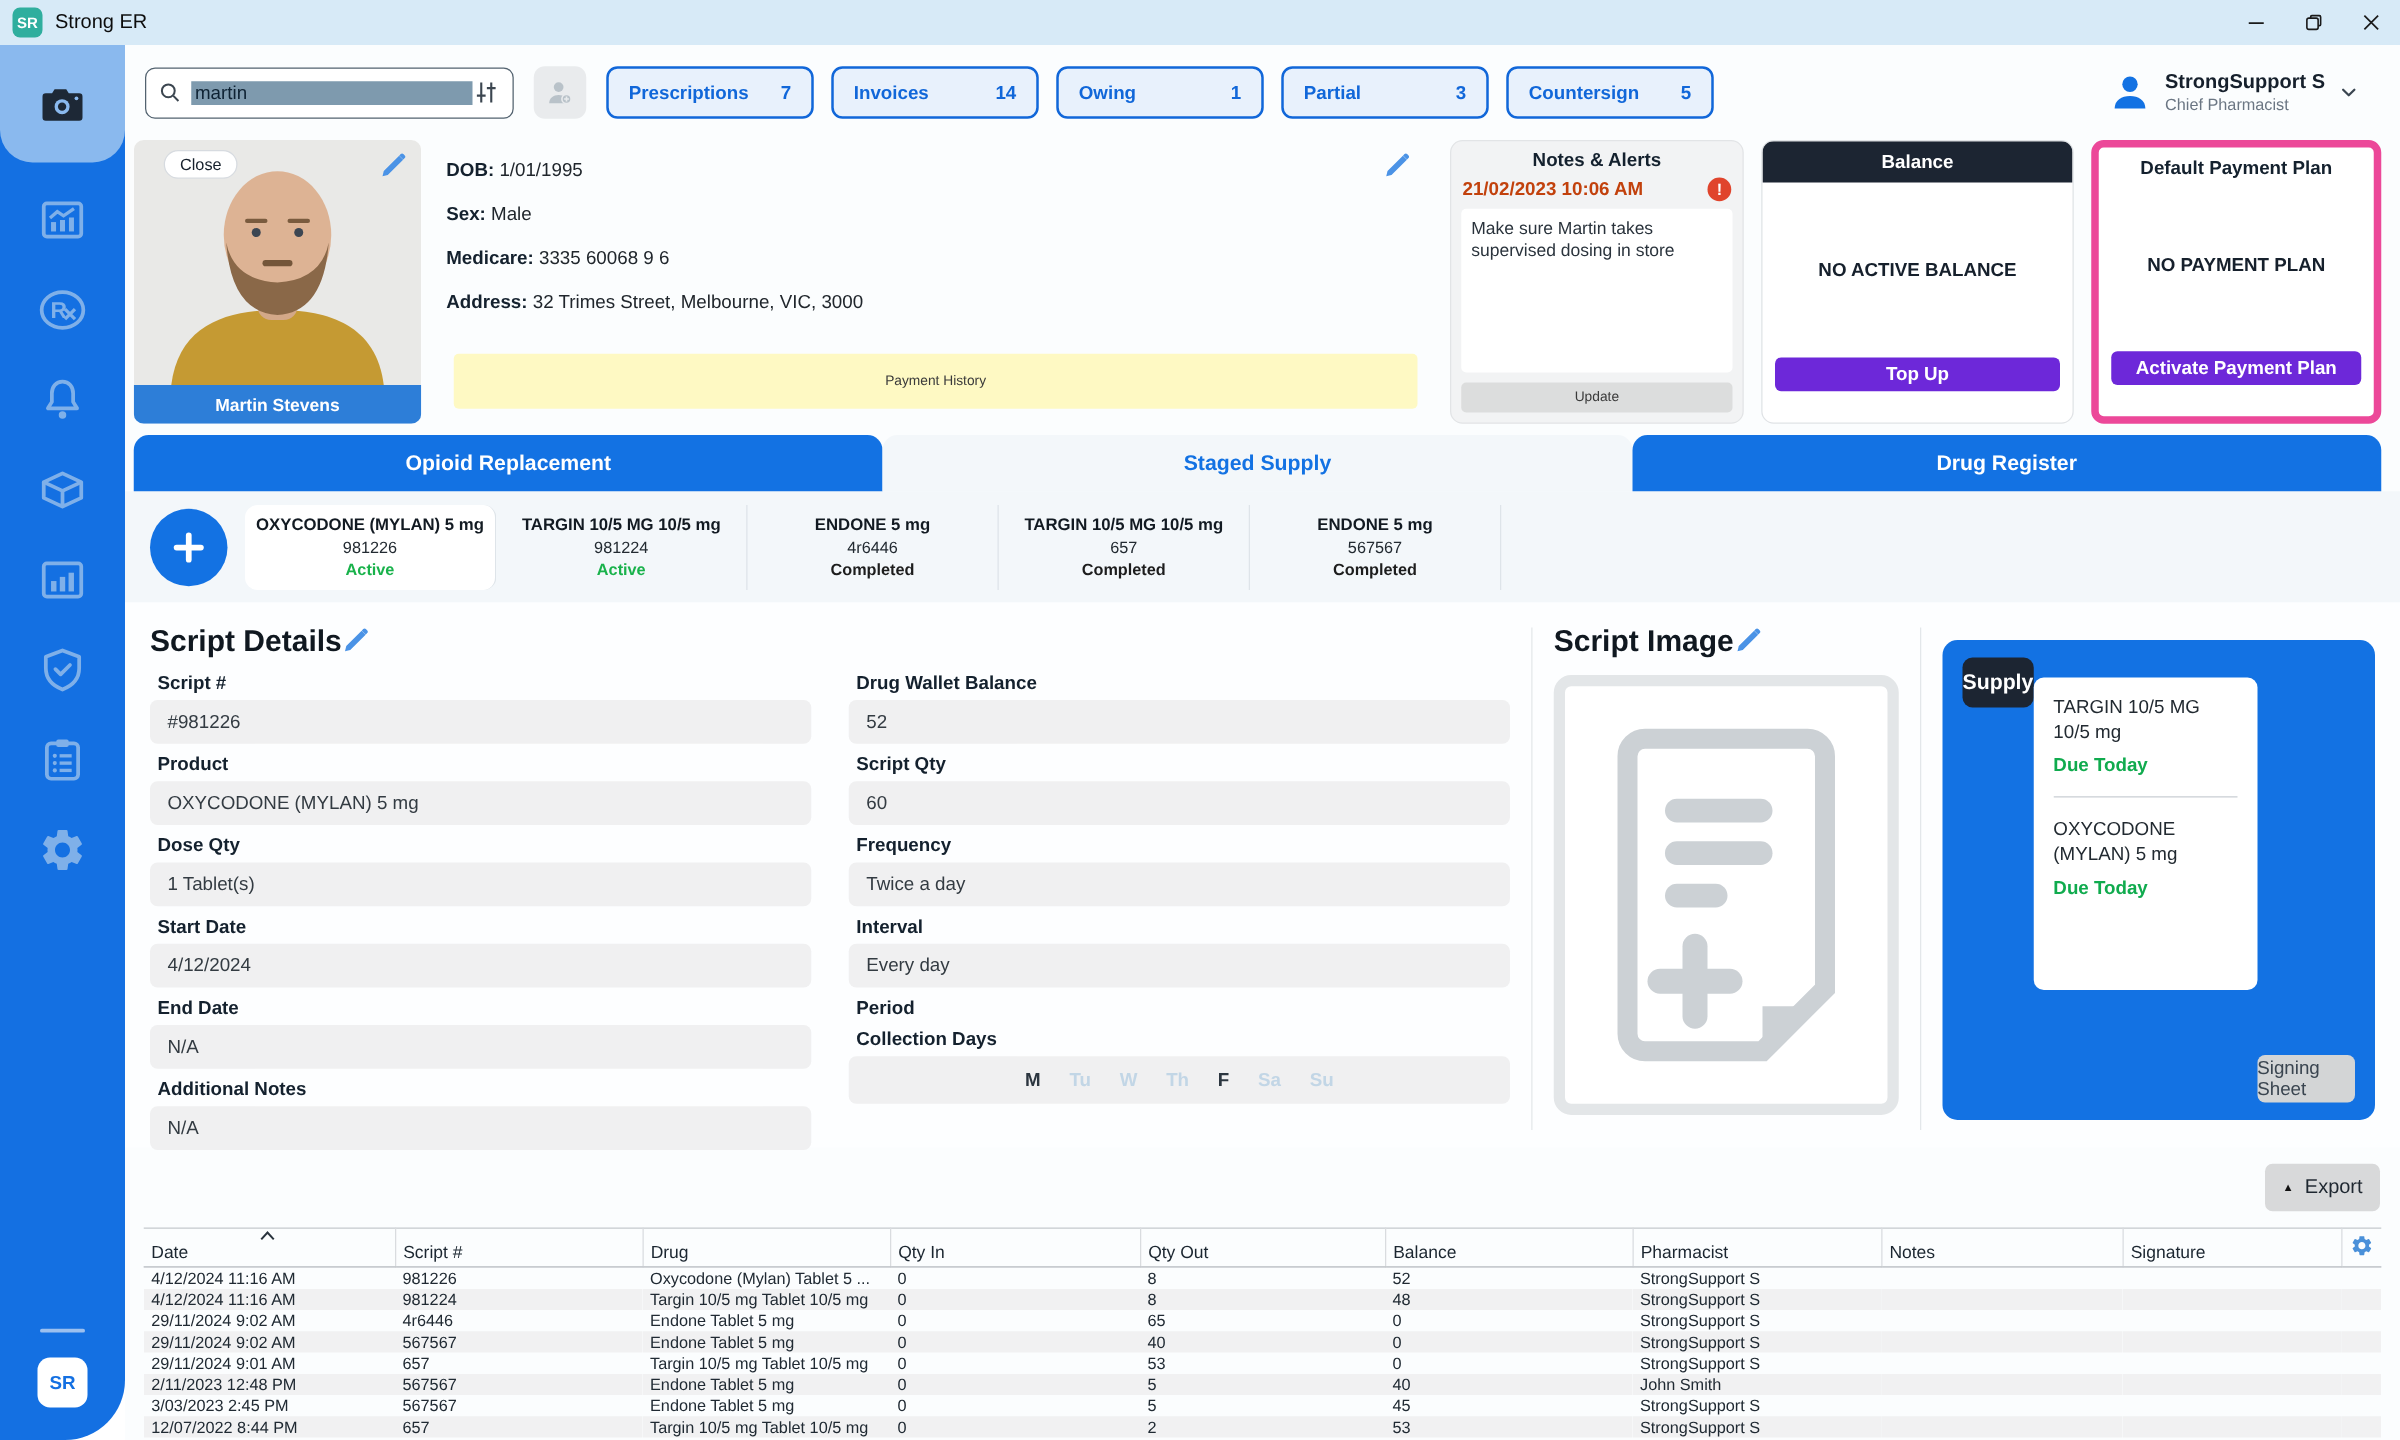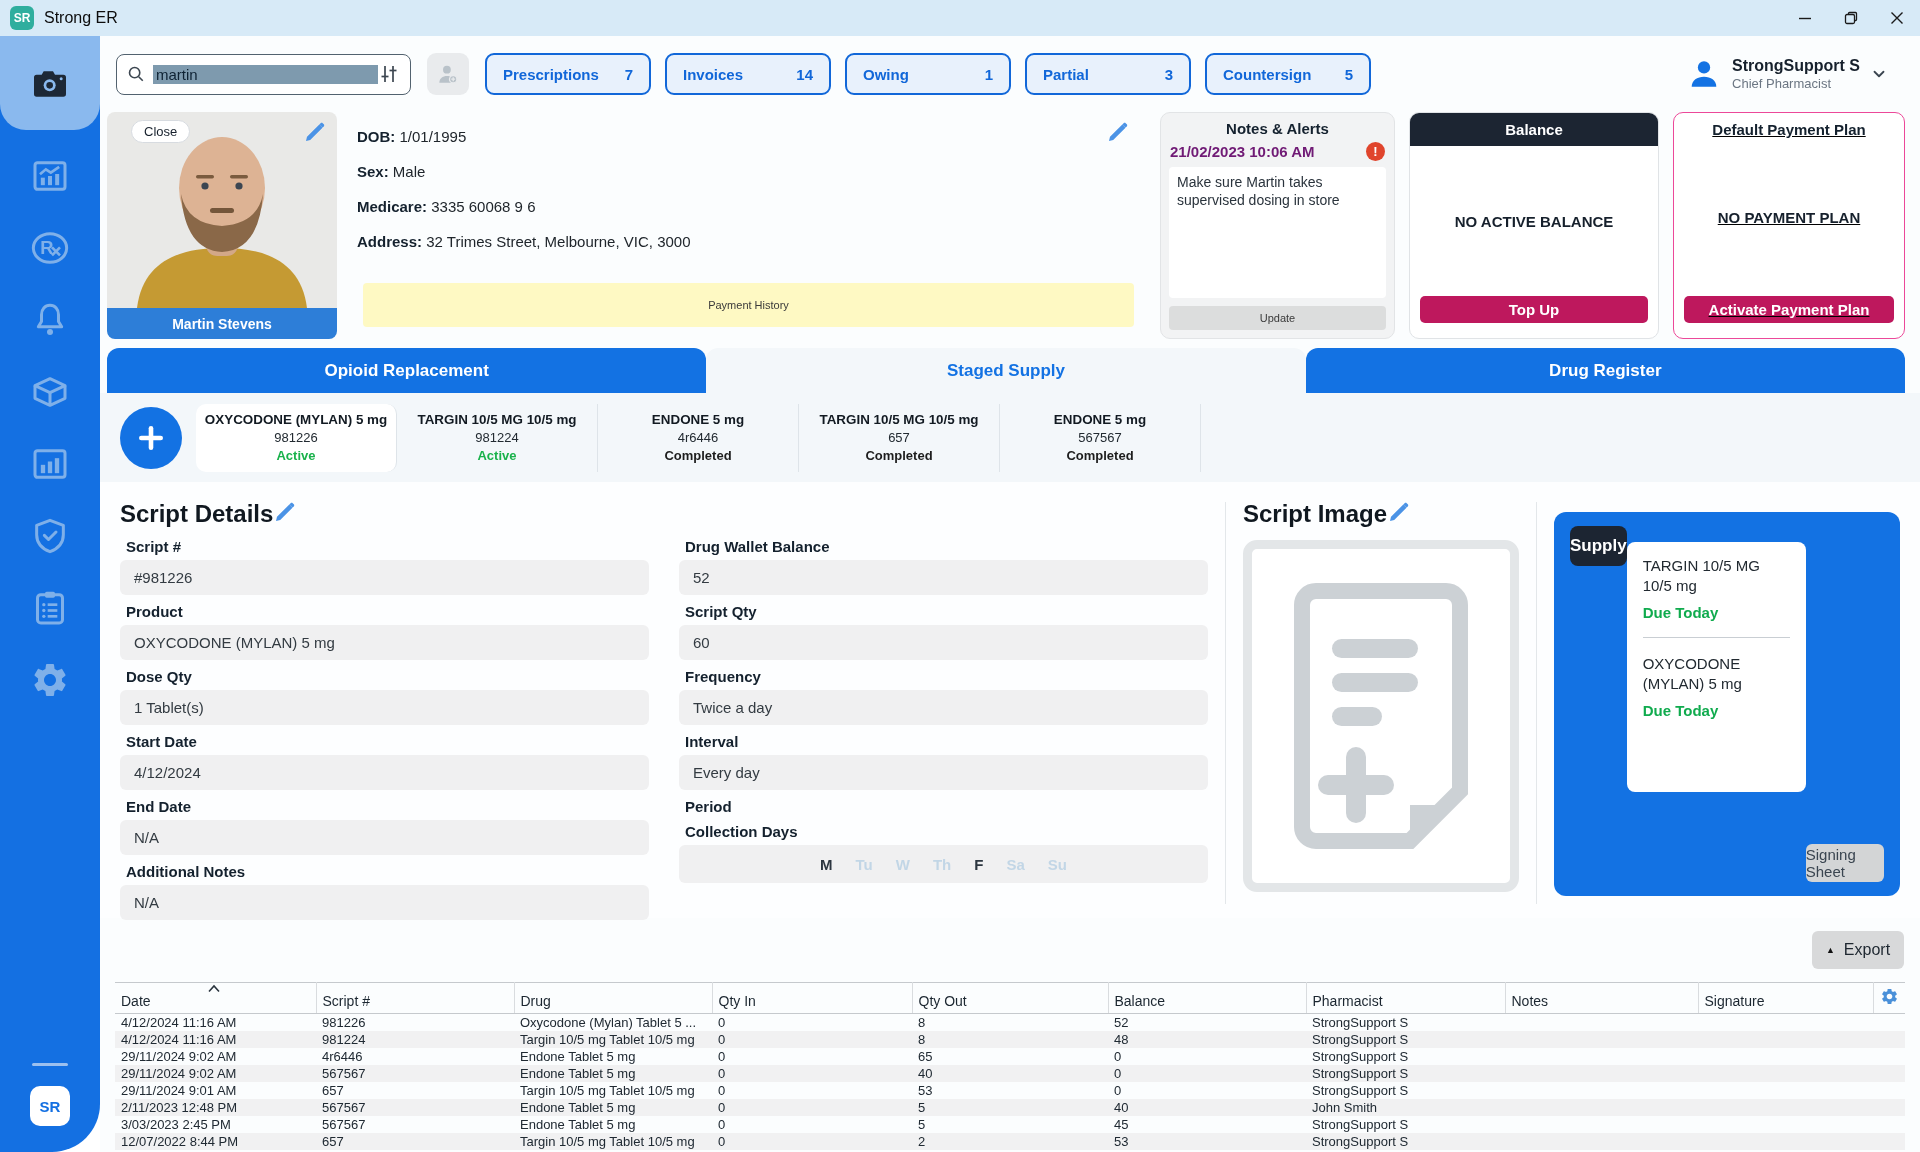--- a/index.html
+++ b/index.html
@@ -56,37 +56,37 @@
   .pat-details { flex:1; position:relative; padding:16px 10px 0 6px; }
   .pd-line { font-size:15px; color:#20262c; margin-bottom:18px; }
   .pd-line b { color:#14212e; }
   .pd-edit { position:absolute; top:8px; right:16px; }
   .pay-history { position:absolute; left:12px; right:12px; bottom:12px; height:44px; background:#fef9c3;
     border-radius:4px; font-size:11px; color:#3a3a3a; display:flex; align-items:center; justify-content:center; }
   .notes-panel { width:235px; background:#f2f3f4; border:1px solid #e2e4e6; border-radius:10px;
     flex-shrink:0; display:flex; flex-direction:column; }
   .notes-title { text-align:center; font-weight:bold; font-size:15px; color:#14212e; padding:7px 0 5px; }
   .notes-date { display:flex; align-items:center; justify-content:space-between; padding:0 9px; }
-  .notes-date .dt { font-weight:bold; font-size:15px; color:#701a75; }
+  .notes-date .dt { font-weight:bold; font-size:15px; color:#c2410c; }
   .alert-dot { width:19px; height:19px; border-radius:50%; background:#e0442c; color:#fff; font-size:13px;
     font-weight:bold; display:flex; align-items:center; justify-content:center; }
   .note-box { margin:6px 8px 0; background:#fff; border-radius:4px; flex:1; padding:7px 8px;
     font-size:14px; color:#2a333c; line-height:1.25; }
   .update-btn { margin:8px 8px 8px; height:24px; background:#dcdddd; border-radius:4px; font-size:11px;
     color:#3a3a3a; display:flex; align-items:center; justify-content:center; }
   .balance-panel { width:250px; background:#fff; border:1px solid #e0e3e6; border-radius:10px;
     flex-shrink:0; display:flex; flex-direction:column; overflow:hidden; }
   .bal-head { height:33px; background:#1c2532; color:#fff; font-weight:bold; font-size:15px;
     display:flex; align-items:center; justify-content:center; }
   .panel-center { flex:1; display:flex; align-items:center; justify-content:center;
     font-weight:bold; font-size:15px; color:#16202c; text-align:center; }
-  .green-btn { margin:0 10px 15px; height:27px; background:#be185d; border-radius:5px; color:#fff;
+  .green-btn { margin:0 10px 25px; height:27px; background:#6d28d9; border-radius:5px; color:#fff;
     font-weight:bold; font-size:15px; display:flex; align-items:center; justify-content:center; }
-  .plan-panel { width:232px; background:#fff; border:1px solid #ec4899; border-radius:10px;
-    flex-shrink:0; display:flex; flex-direction:column;text-decoration:underline; }
+  .plan-panel { width:232px; background:#fff; border:6px solid #ec4899; border-radius:10px;
+    flex-shrink:0; display:flex; flex-direction:column; }
   .plan-title { text-align:center; font-weight:bold; font-size:15px; color:#14212e; padding-top:8px; }
 
   
   .tabs-row { display:flex; margin-top:9px; padding:0 15px 0 7px; height:45px; }
   .tab { flex:1; background:#1372e3; color:#fff; font-weight:bold; font-size:17px; border-radius:12px 12px 0 0;
     display:flex; align-items:center; justify-content:center; }
   .tab.active { background:#f3f7fa; color:#1372e3; }
   .meds-strip { background:#f3f7fa; height:89px; display:flex; align-items:center; padding:0 15px 0 20px; }
   .add-med { width:62px; height:62px; border-radius:50%; background:#1372e3; flex-shrink:0;
     display:flex; align-items:center; justify-content:center; }

